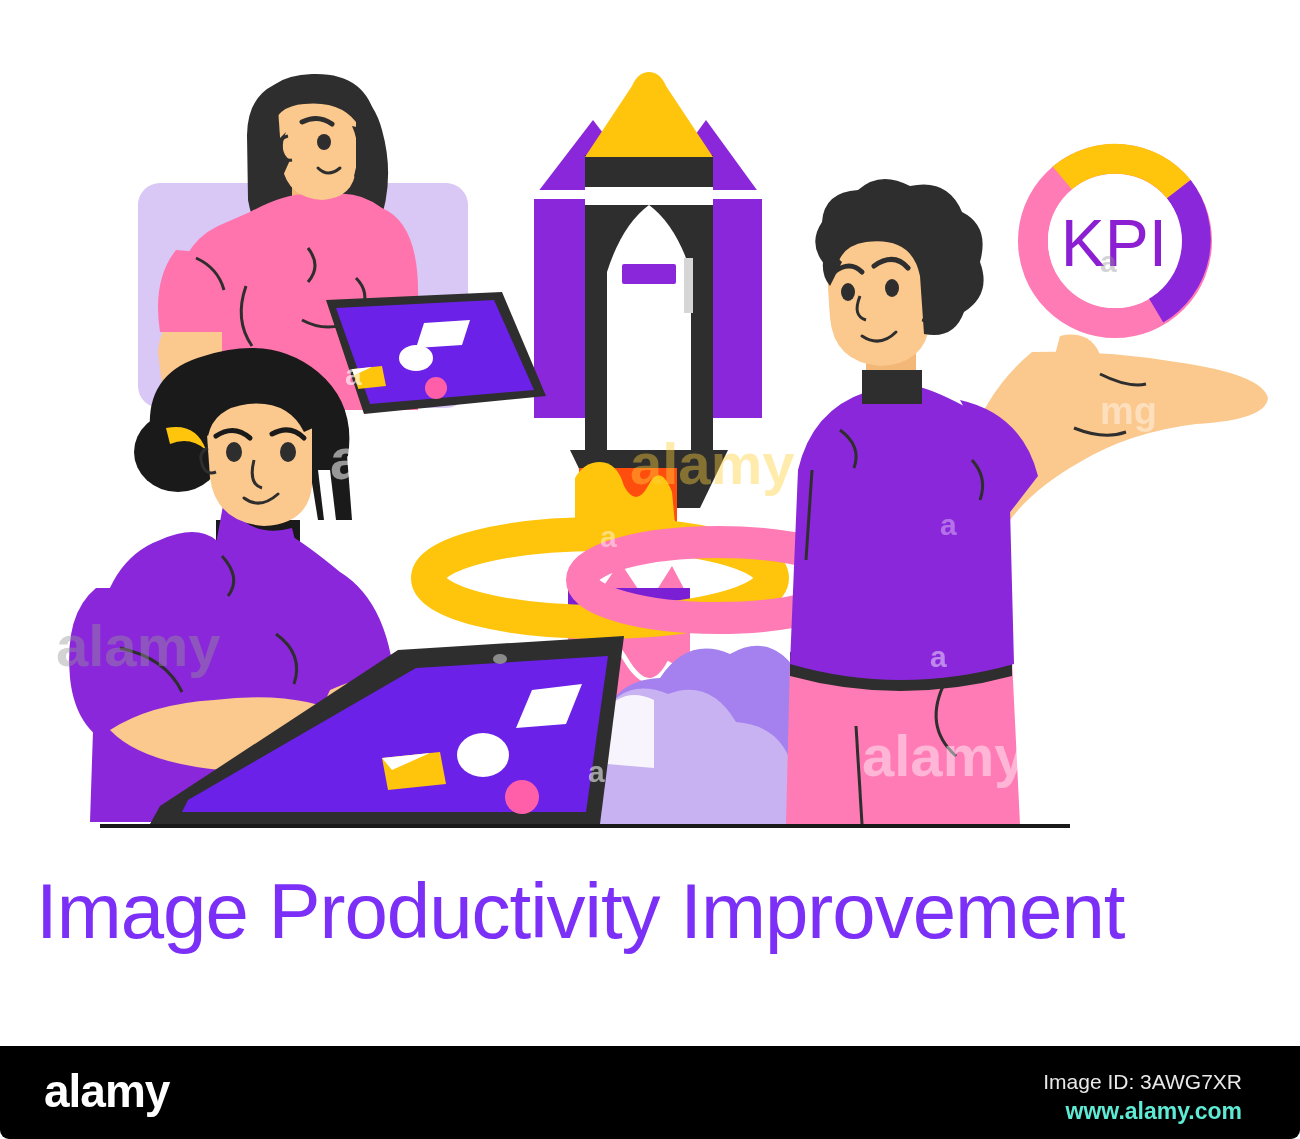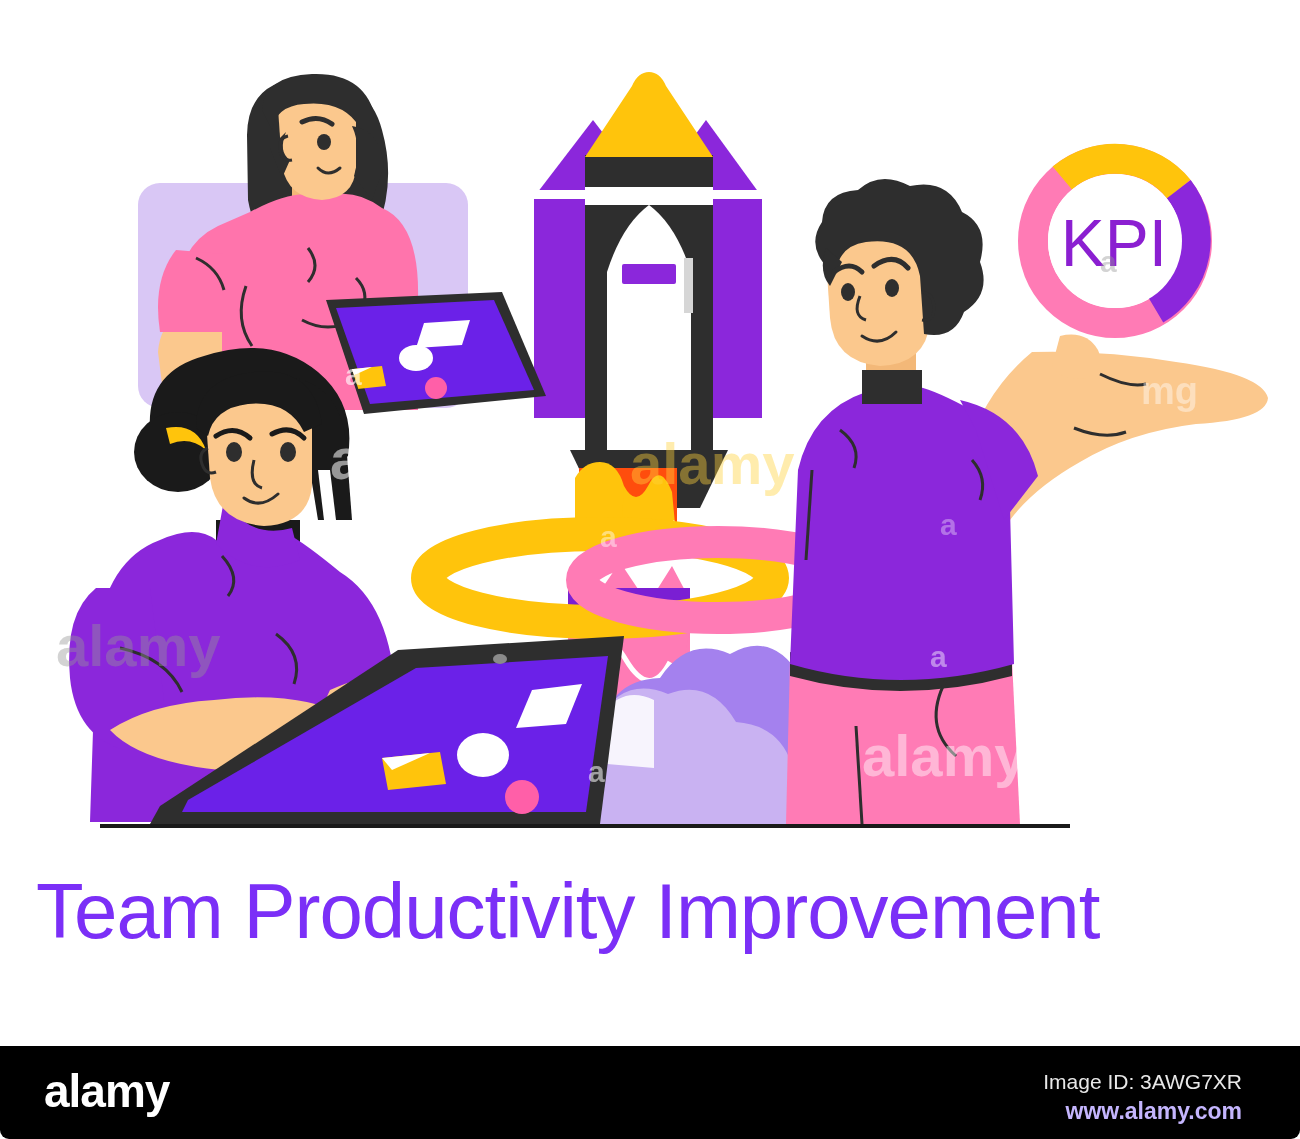--- a/index.html
+++ b/index.html
@@ -22,21 +22,21 @@
   .wm{position:absolute;font-family:"Liberation Sans",sans-serif;font-weight:700;
       color:rgba(255,255,255,.62);pointer-events:none;user-select:none;}
   .wm.dark{color:rgba(150,150,150,.42);}
 
   
   #footer{position:absolute;left:0;top:1046px;width:1300px;height:93px;background:#000000;}
   #footer-logo{position:absolute;left:44px;top:18px;color:#ffffff;
     font-family:"Liberation Sans",sans-serif;font-weight:700;font-size:46px;letter-spacing:-1px;}
   #footer-imageid{position:absolute;right:58px;top:24px;color:#e8e8e8;
     font-family:"Liberation Sans",sans-serif;font-weight:400;font-size:21px;text-align:center;}
-  #footer-url{position:absolute;right:58px;top:52px;color:#c4b5fd;
+  #footer-url{position:absolute;right:58px;top:52px;color:#5eead4;
     font-family:"Liberation Sans",sans-serif;font-weight:700;font-size:23px;text-align:right;}
 </style>
 </head>
 <body>
 
 <div id="stage">
 
   <div id="illus">
     <svg viewBox="0 0 1300 860" xmlns="http://www.w3.org/2000/svg">
       <defs>
@@ -239,25 +239,25 @@
   </div>
 
   <div class="wm dark" style="left:56px;top:612px;font-size:58px;">alamy</div>
   <div class="wm" style="left:345px;top:358px;font-size:30px;">a</div>
   <div class="wm" style="left:600px;top:520px;font-size:30px;color:rgba(255,255,255,.45);">a</div>
   <div class="wm" style="left:330px;top:425px;font-size:58px;color:rgba(255,255,255,.55);">alamy</div>
   <div class="wm" style="left:862px;top:722px;font-size:58px;color:rgba(255,255,255,.45);">alamy</div>
   <div class="wm" style="left:930px;top:640px;font-size:30px;color:rgba(255,255,255,.45);">a</div>
   <div class="wm" style="left:940px;top:508px;font-size:30px;color:rgba(255,255,255,.35);">a</div>
   <div class="wm dark" style="left:1100px;top:245px;font-size:30px;">a</div>
-  <div class="wm" style="left:1100px;top:370px;font-size:38px;color:rgba(255,255,255,.42);margin-left:41px;">mg</div>
+  <div class="wm" style="left:1100px;top:390px;font-size:38px;color:rgba(255,255,255,.42);">mg</div>
   <div class="wm" style="left:588px;top:755px;font-size:30px;color:rgba(255,255,255,.55);">a</div>
   <div class="wm" style="left:630px;top:430px;font-size:58px;color:rgba(255,210,60,.42);">alamy</div>
 
-  <div id="title" style="color:#7B2FF7;">Team Productivity Improvement</div>
+  <div id="title" style="color:#7B2FF7;">Image Productivity Improvement</div>
 
   <div id="footer">
     <div id="footer-logo">alamy</div>
     <div id="footer-imageid">Image ID: 3AWG7XR</div>
     <div id="footer-url">www.alamy.com</div>
   </div>
 
 </div>
 
 </body></html>

